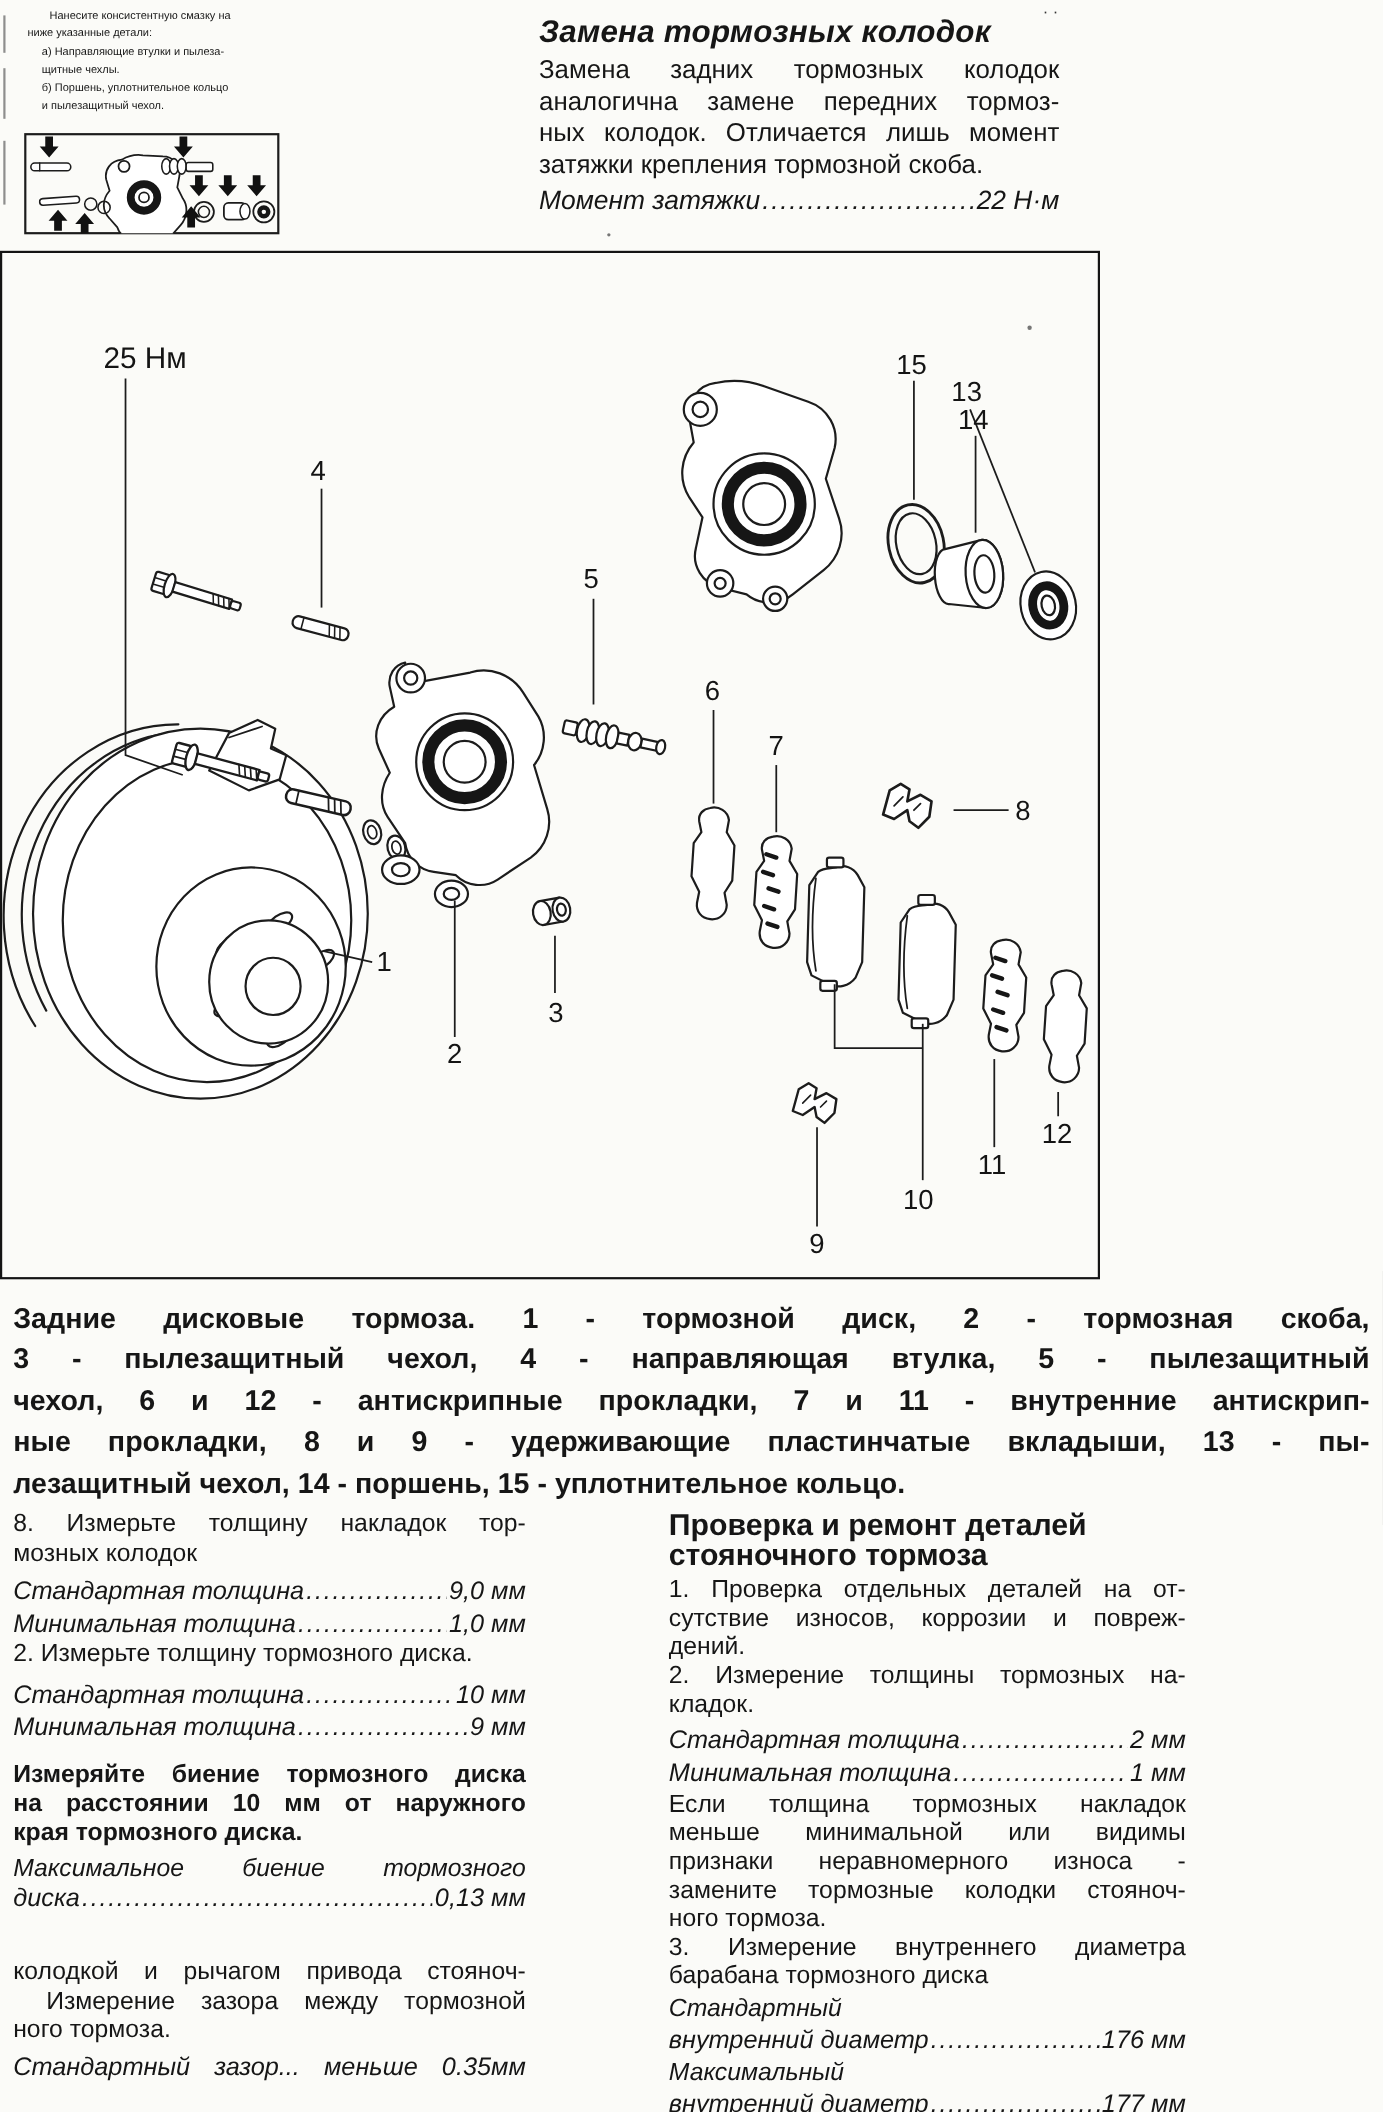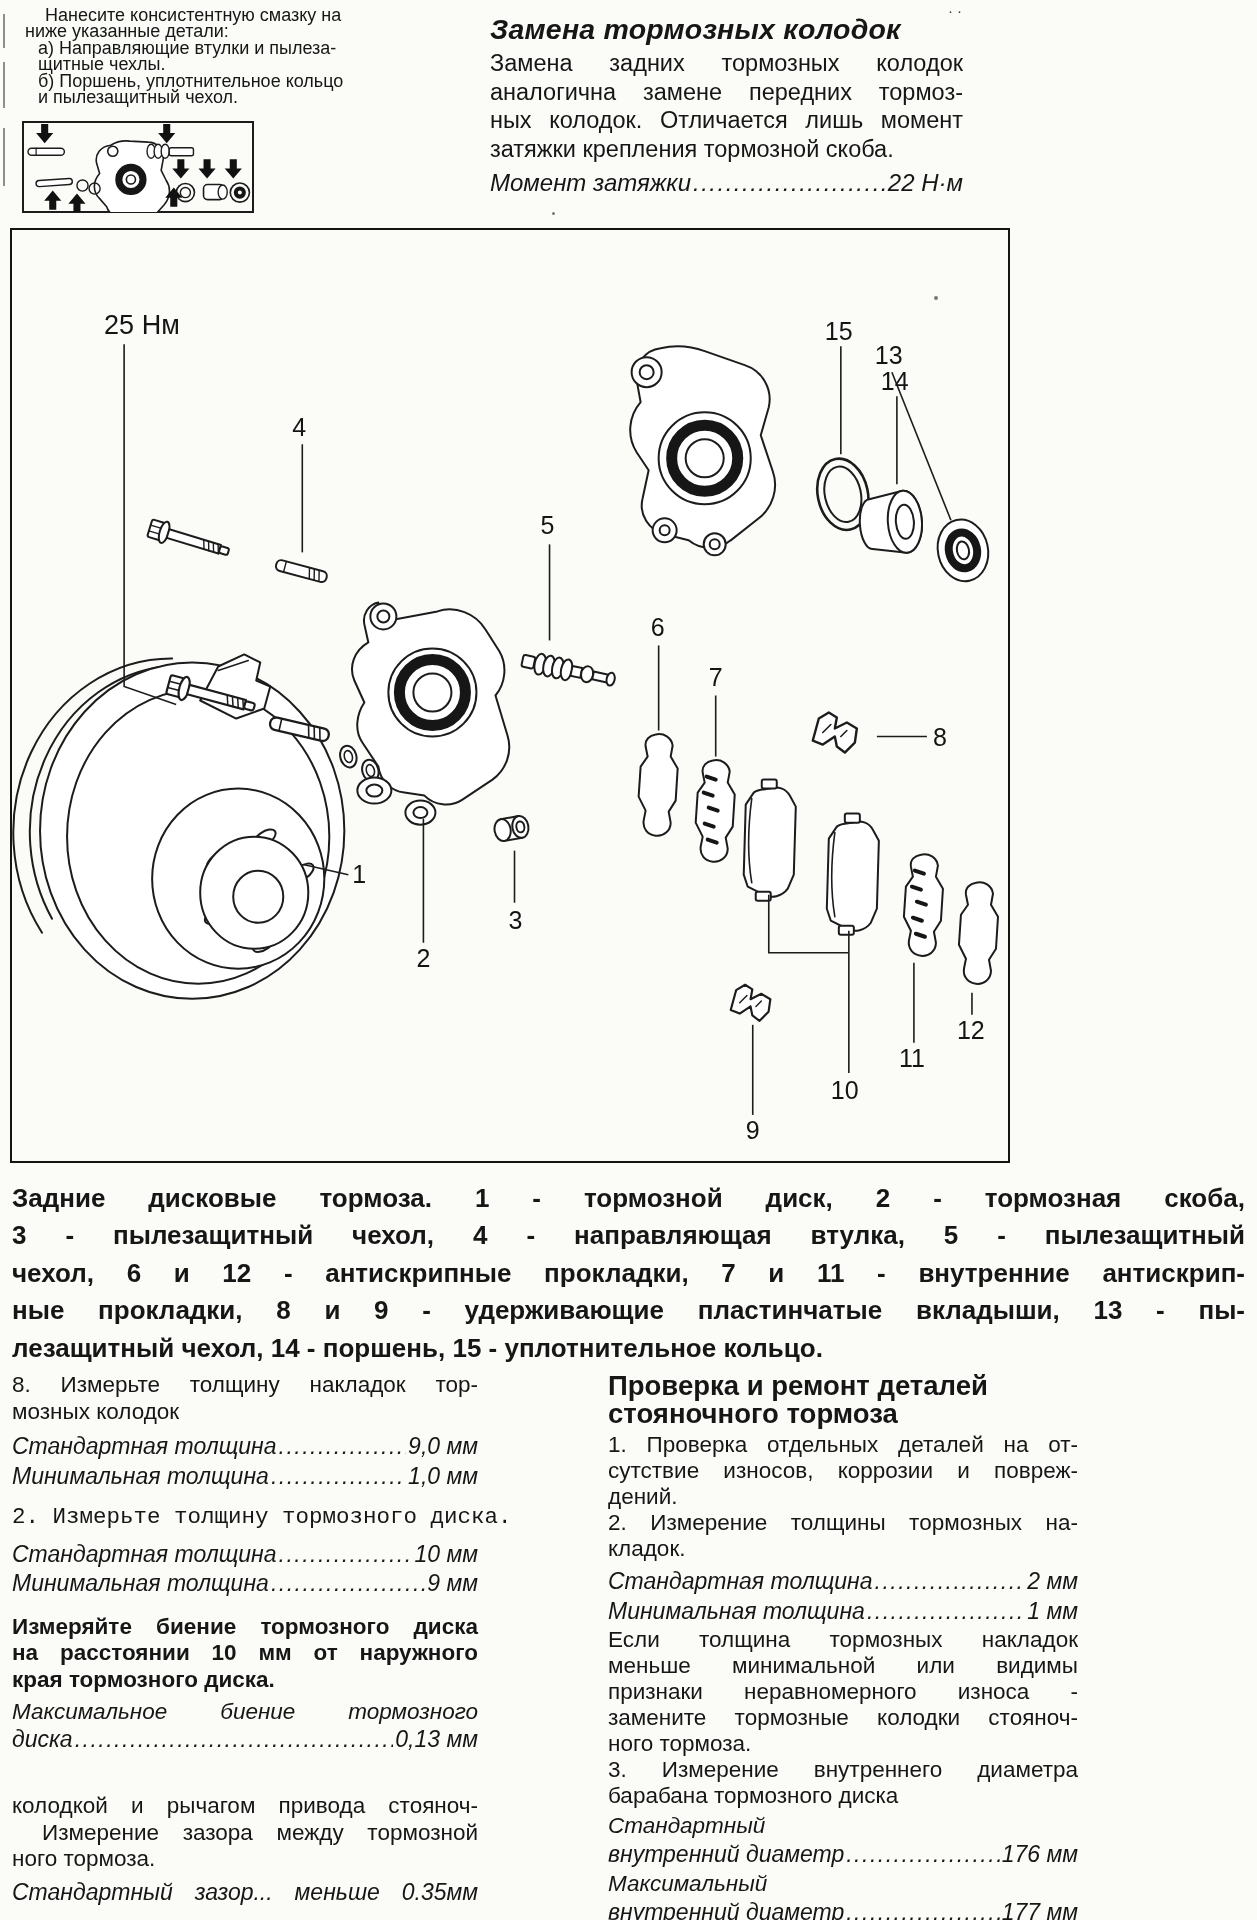--- a/index.html
+++ b/index.html
@@ -2,50 +2,50 @@
 <html><head>
 <meta charset="utf-8">
 <style>
   html,body{margin:0;padding:0;background:#e8e8e4;}
   .page{position:relative;width:1257px;height:1920px;margin:0 auto;background:#fbfbf8;
         font-family:"Liberation Sans",sans-serif;color:#161616;overflow:hidden;}
   .abs{position:absolute;}
   .ln{display:block;white-space:pre;}
   .j{text-align:justify;text-align-last:justify;}
   
-  .note-text{left:25px;top:7px;width:248px;font-size:18px;line-height:16.4px;}
+  .note-text{left:25px;top:7px;width:248px;font-size:10px;line-height:16.4px;}
   .note-text .ind1{padding-left:20px;}
   .note-text .ind2{padding-left:13px;}
   .note-frame{left:22px;top:121px;width:232px;height:92px;border:2px solid #1c1c1c;box-sizing:border-box;}
   
   .intro{left:490px;top:12px;width:473px;}
   .intro-title{font-size:28.5px;font-weight:bold;line-height:34px;letter-spacing:.2px;font-style:italic;}
   .intro-body{margin-top:3px;font-size:23.5px;line-height:28.6px;}
   .spec{display:flex;align-items:baseline;font-style:italic;}
   .spec-dots{flex:1;overflow:hidden;white-space:nowrap;margin:0 2px;}
   .spec-dots::after{content:"....................................................................................";letter-spacing:1.5px;}
   .torque-line{margin-top:6px;font-size:24px;}
   
-  .diagram-frame{left:10px;top:228px;width:1000px;height:935px;border:2.5px solid #141414;box-sizing:border-box;}
+  .diagram-frame{left:0;top:228px;width:1000px;height:935px;border:2.5px solid #141414;box-sizing:border-box;}
   .diagram-frame svg{display:block;width:100%;height:100%;}
   svg .st{stroke:#1c1c1c;stroke-width:2;fill:#fff;stroke-linejoin:round;stroke-linecap:round;}
   svg .sn{stroke:#1c1c1c;stroke-width:2;fill:none;stroke-linejoin:round;stroke-linecap:round;}
   svg .ldr{stroke:#1c1c1c;stroke-width:1.6;fill:none;}
   svg .lbl{font-family:"Liberation Sans",sans-serif;font-size:25px;fill:#141414;}
   svg .thick{stroke:#161616;stroke-width:11;fill:none;}
   svg .slot{stroke:#161616;stroke-width:4;stroke-linecap:round;}
   
   .caption{left:12px;top:1180px;width:1233px;font-size:26px;font-weight:bold;line-height:37.4px;}
   
   .col-left{left:12px;top:1372px;width:466px;font-size:22.5px;line-height:26.5px;}
   .col-right{left:608px;top:1372px;width:470px;font-size:22.5px;line-height:26px;}
   .col-left .spec,.col-right .spec{font-size:23px;line-height:27.5px;}
   .rc-heading{font-size:27.5px;font-weight:bold;line-height:28px;}
   .mt2{margin-top:2px;justify-content:space-between;}.mt4{margin-top:4px;}.mt6{margin-top:6px;}.mt8{margin-top:8px;}
-  .mt10{margin-top:10px;}.mt14{margin-top:14px;font-family:Liberation Mono, monospace;}.mt16{margin-top:16px;font-weight:bold;}.mt40{margin-top:40px;}
+  .mt10{margin-top:10px;}.mt14{}.mt16{margin-top:16px;font-weight:bold;}.mt40{margin-top:40px;}
   .indent30{padding-left:30px;}
   
   .tick{position:absolute;width:2px;background:#6a6a6a;opacity:.75;}
   .speck{position:absolute;background:#555;border-radius:50%;opacity:.8;}
   .quotes{position:absolute;font-size:15px;color:#333;letter-spacing:4px;}
 </style>
 </head>
 <body>
 
 <div class="page">

